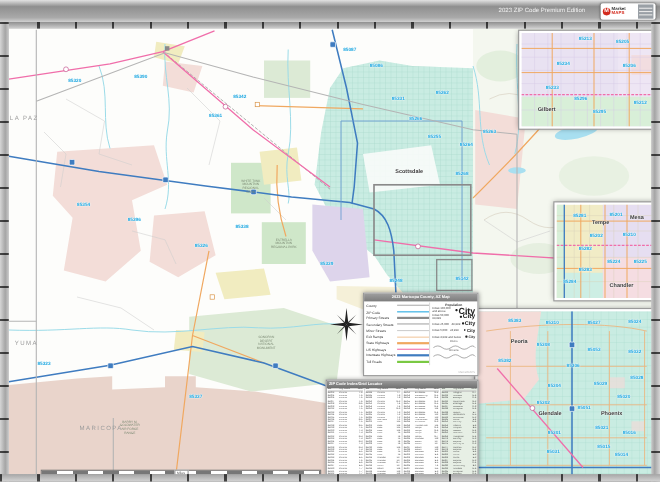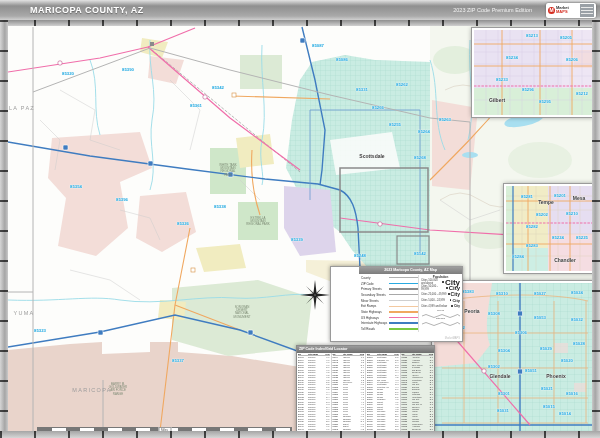--- a/index.html
+++ b/index.html
@@ -42,21 +42,21 @@
   
   #labels{position:absolute;left:0;top:0;width:600px;height:438px;z-index:4;pointer-events:none;}
   .lbl{position:absolute;transform:translate(-50%,-50%);white-space:pre-line;text-align:center;line-height:1.1;}
   .zip{font-weight:bold;font-size:4.3px;color:#1fa8e0;
        text-shadow:0 0 1px #fff,0 0 1px #fff,0 0 2px #fff;}
   .county{font-size:5.5px;color:#9c9c9c;letter-spacing:1.3px;}
   .cityl{font-weight:bold;font-size:5px;color:#3b3b3b;text-shadow:0 0 1px #fff,0 0 2px #fff;}
   .area{font-size:2.9px;color:#7c8a74;}
   
   #legend{position:absolute;left:330px;top:266px;width:103px;height:74px;background:#fff;
-          border:1px solid #9a9a9a;z-index:5;box-shadow:0 0 4px rgba(0,0,0,.4);padding-left:28px;}
+          border:1px solid #9a9a9a;z-index:5;box-shadow:0 0 4px rgba(0,0,0,.4);}
   #legend .lt{height:7px;background:linear-gradient(#9e9e9e,#7c7c7c);color:#fff;font-size:3.6px;
               font-weight:bold;text-align:center;line-height:7px;}
   #legbody{display:flex;padding:1px 2px;}
   #legL{width:57px;}
   .lrow{display:flex;align-items:center;height:5.7px;}
   .lrow .n{font-size:3px;color:#333;width:28px;}
   .lrow .s{flex:1;height:2.5px;display:flex;align-items:center;}
   .lrow .s i{display:block;width:100%;}
   #legR{flex:1;border-left:1px solid #ddd;padding-left:2px;}
   #pophd{font-size:3px;color:#333;text-align:center;font-weight:bold;}
@@ -1132,21 +1132,20 @@
       <span class="lbl zip" style="left: 531px; top: 371px;">85051</span>
       <span class="lbl zip" style="left: 547px; top: 389px;">85021</span>
       <span class="lbl zip" style="left: 504px; top: 394px;">85301</span>
       <span class="lbl zip" style="left: 572px; top: 394px;">85016</span>
       <span class="lbl zip" style="left: 503px; top: 411px;">85031</span>
       <span class="lbl zip" style="left: 549px; top: 407px;">85015</span>
       <span class="lbl zip" style="left: 565px; top: 414px;">85014</span>
     </div>
 
   <div id="hdr">
-    <span class="t">MARICOPA COUNTY, AZ</span>
     <span class="e">2023 ZIP Code Premium Edition</span>
     <span id="logo">
       <span class="dot">M</span>
       <span class="bt"><span>Market</span><br><b>MAPS</b></span>
       <span class="tag">
           <i></i>
           <i></i>
           <i></i>
         </span>
     </span>

